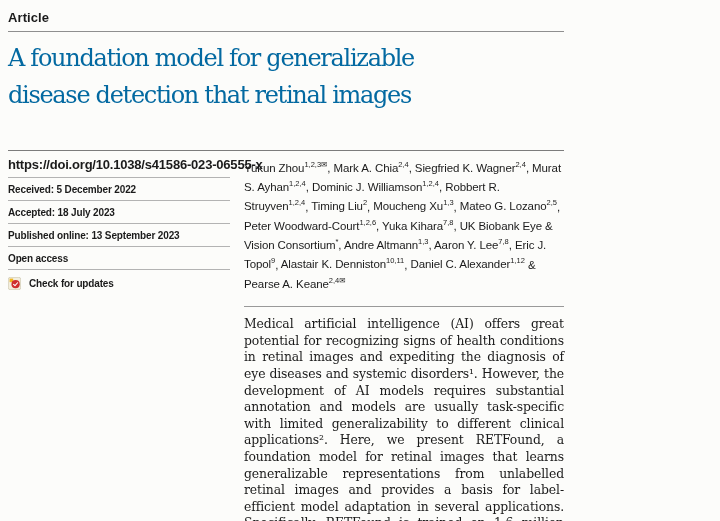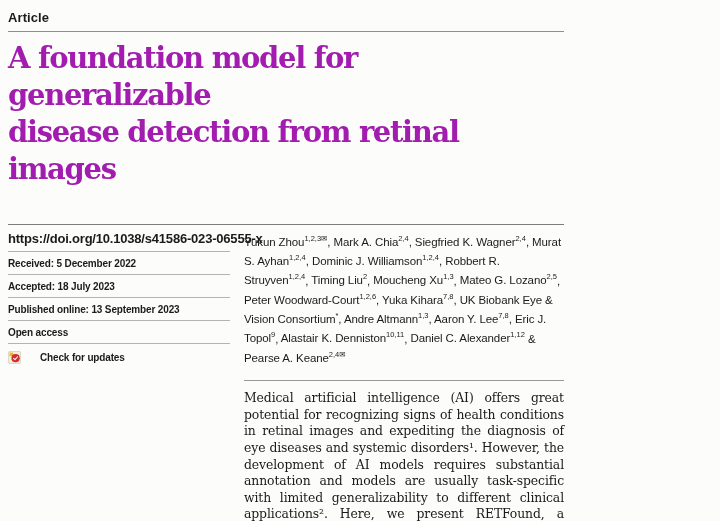--- a/index.html
+++ b/index.html
@@ -12,36 +12,36 @@
   }
   .page { box-sizing: border-box; width: 588px; height: 521px; padding: 8px 24px 0 8px; }
 
   
   .kicker { font-size: 13px; font-weight: bold; letter-spacing: .1px; padding: 2px 0 6px 0; }
   .kicker-rule { border: none; border-top: 1px solid #8f8f8f; margin: 0; height: 0; }
 
   
   h1.title {
     font-family: "DejaVu Serif", serif;
-    font-weight: bold;
-    font-size: 29px;
+    font-weight: normal;
+    font-size: 24px;
     line-height: 37px;
     letter-spacing: -1.3px;
-    color: #a21caf;
+    color: #0369a1;
     margin: 8px 0 0 0;
   }
 
   
   .columns { display: flex; margin-top: 36px; border-top: 1.5px solid #7c7c7c; }
 
   
   .meta { width: 222px; flex: none; margin-right: 14px; font-weight: bold; letter-spacing: -.15px; }
   .meta-row { font-size: 10px; padding: 6px 0 5px 0; border-bottom: 1px solid #b3b3b3; }
   .meta-row.doi-row { font-size: 13px; letter-spacing: -.2px; white-space: nowrap; }
-  .meta-row.check-row { border-bottom: none; display: flex; align-items: center; gap: 19px; padding-top: 7px; }
+  .meta-row.check-row { border-bottom: none; display: flex; align-items: center; gap: 8px; padding-top: 7px; }
   .crossmark { width: 13px; height: 13px; flex: none; display: block; }
 
   
   main { flex: 1 1 auto; min-width: 0; }
   .authors {
     font-size: 11.5px; font-weight: normal; line-height: 15.5px;
     letter-spacing: -.1px;
     padding: 6px 0 14px 0;
     border-bottom: 1px solid #999;
   }
@@ -56,21 +56,21 @@
   }
 </style>
 </head>
 <body>
 
 <div class="page">
 
   <header>
     <div class="kicker">Article</div>
     <hr class="kicker-rule">
-    <h1 class="title"><span>A foundation model for generalizable</span><br><span>disease detection from retinal images</span></h1>
+    <h1 class="title"><span>A foundation model for generalizable</span><br><span>disease detection that retinal images</span></h1>
   </header>
 
   <div class="columns">
 
     <aside class="meta">
       <div class="meta-row doi-row">
         <span>https://doi.org/10.1038/s41586-023-06555-x</span>
       </div>
       <div class="meta-row">Received: 5 December 2022</div>
       <div class="meta-row">Accepted: 18 July 2023</div>

